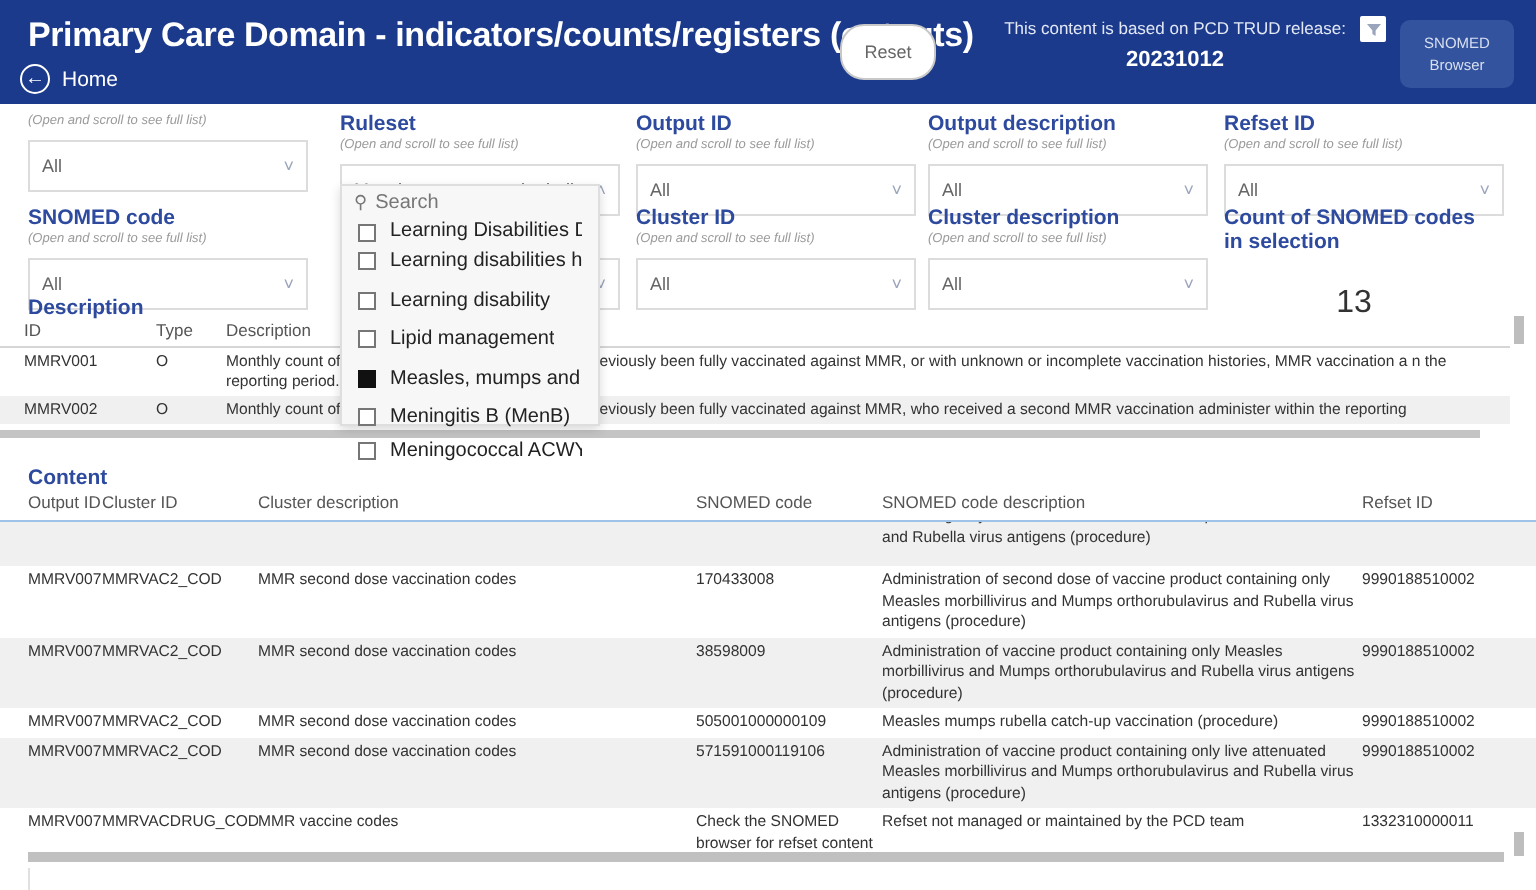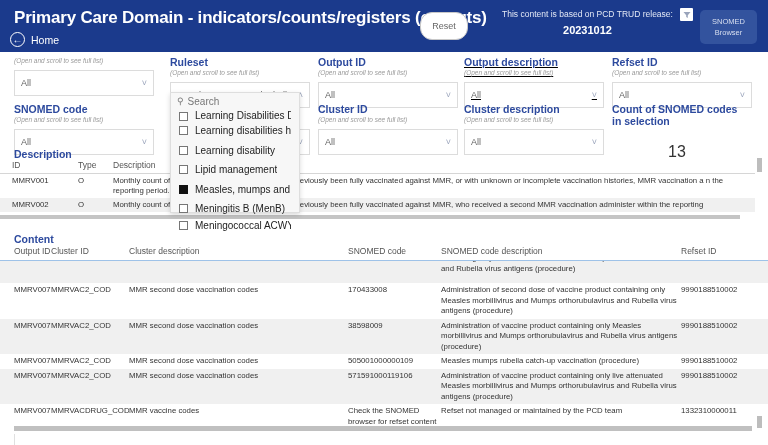--- a/index.html
+++ b/index.html
@@ -200,21 +200,21 @@
 
     <div class="fgroup" style="left:318px; top:4px;">
       <div class="flabel">Output ID</div>
       <div class="fhint">(Open and scroll to see full list)</div>
       <div class="fselect">
         <span class="val">All</span>
         <span class="chev">˅</span>
       </div>
     </div>
 
-    <div class="fgroup" style="left:464px; top:4px;text-decoration:underline;">
+    <div class="fgroup" style="left:464px; top:4px;">
       <div class="flabel">Output description</div>
       <div class="fhint">(Open and scroll to see full list)</div>
       <div class="fselect">
         <span class="val">All</span>
         <span class="chev">˅</span>
       </div>
     </div>
 
     <div class="fgroup" style="left:612px; top:4px;">
       <div class="flabel">Refset ID</div>

